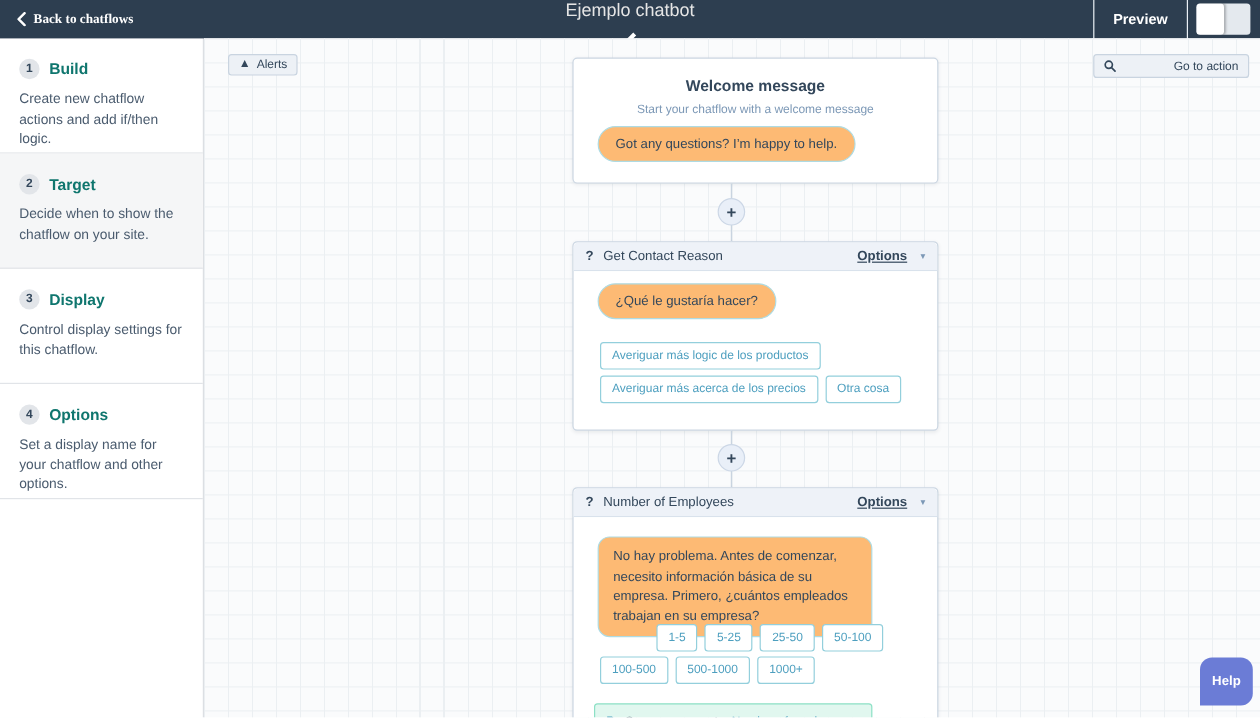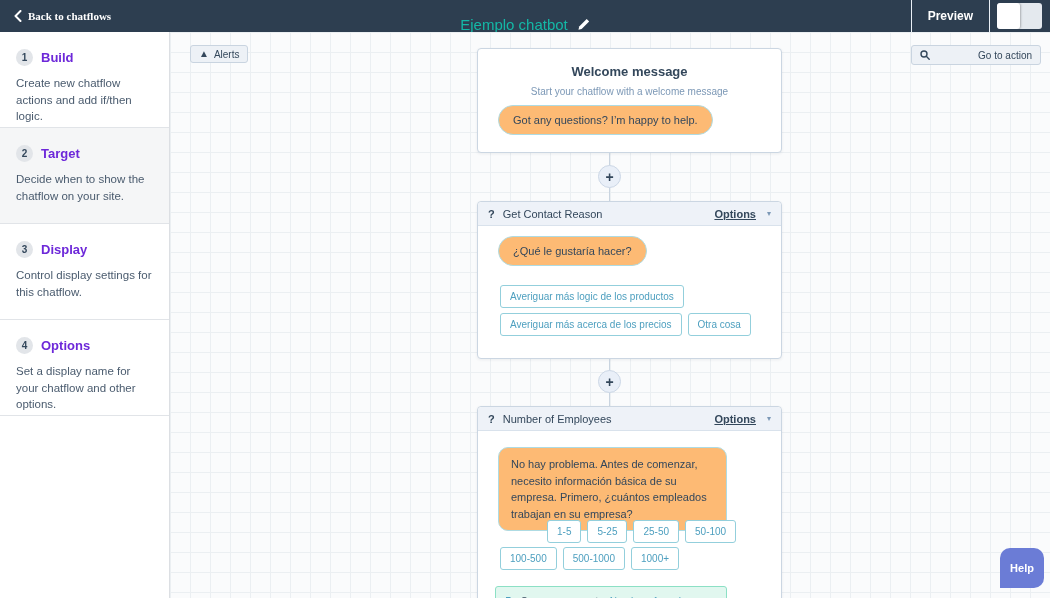--- a/index.html
+++ b/index.html
@@ -2,38 +2,38 @@
 <html><head>
 <meta charset="utf-8">
 <style>
   * { margin:0; padding:0; box-sizing:border-box; }
   html,body { width:1050px; height:598px; overflow:hidden; font-family:"Liberation Sans", sans-serif; background:#fff; }
 
   
   .topbar{ position:relative; height:32px; background:#2d3e50; display:flex; align-items:center; justify-content:space-between; padding:0 8px 0 14px; }
   .back-link{ display:flex; align-items:center; gap:6px; color:#ffffff; font-size:11px; font-weight:bold; cursor:pointer;font-family:Liberation Serif, serif; }
   .back-link svg{ display:block; }
-  .topbar-title{ position:absolute; left:50%; top:0; height:48px; transform:translateX(-50%); display:flex; align-items:center; gap:9px; color:#14b8a6; font-size:15px; }
+  .topbar-title{ position:absolute; left:50%; top:0; height:48px; transform:translateX(-50%); display:flex; align-items:center; gap:9px; color:#e5e5e5; font-size:15px;flex-direction:column; }
   .pencil{ width:13px; height:13px; fill:#fff; cursor:pointer; }
   .topbar-right{ display:flex; align-items:center; gap:7px; }
   .preview-btn{ height:40px; padding:0 16px; background:transparent; border:1px solid #eaf0f6; border-radius:3px; color:#fff; font-size:12px; font-weight:bold; font-family:inherit; cursor:pointer; }
   .toggle{ width:45px; height:26px; border-radius:3px; background:#e4e9ee; position:relative; cursor:pointer; overflow:hidden; }
   .toggle .knob{ position:absolute; left:0; top:0; width:23px; height:26px; background:#ffffff; border-radius:3px; box-shadow:1px 0 2px rgba(0,0,0,.25); }
 
   
   .main{ display:flex; height:566px; }
 
   
   .sidebar{ width:170px; flex:none; background:#fff; border-right:1px solid #dcdfe3; }
   .step{ padding:17px 16px 10px 16px; height:96px; border-bottom:1px solid #e1e4e8; }
   .step:first-child{ border-top:none; }
   .step.active{ background:#f5f6f7; }
   .step-head{ display:flex; align-items:center; gap:8px; margin-bottom:9px; }
   .step-num{ width:17px; height:17px; border-radius:50%; background:#e2e5e9; color:#33475b; font-size:10px; font-weight:bold; display:flex; align-items:center; justify-content:center; }
-  .step-title{ font-size:13px; font-weight:bold; color:#6d28d9; }
+  .step-title{ font-size:13px; font-weight:bold; color:#0f766e; }
   .step-desc{ font-size:11.5px; color:#4a5b6e; line-height:1.45; }
 
   
   .canvas{ position:relative; flex:1; overflow:hidden; background-color:#fafbfc;
     background-image:linear-gradient(#ebeff2 1px, transparent 1px), linear-gradient(90deg,#ebeff2 1px, transparent 1px);
     background-size:20px 20px; }
 
   .chip-btn{ position:absolute; display:inline-flex; align-items:center; gap:5px; background:#edf1f6; border:1px solid #c9d4e0; border-radius:3px; color:#33475b; font-size:10px; font-family:inherit; cursor:pointer; padding:2px 8px; height:18px; }
   .alerts-btn{ left:20px; top:13px; }
   .goto-btn{ right:9px; top:13px; height:20px;gap:48px; }

